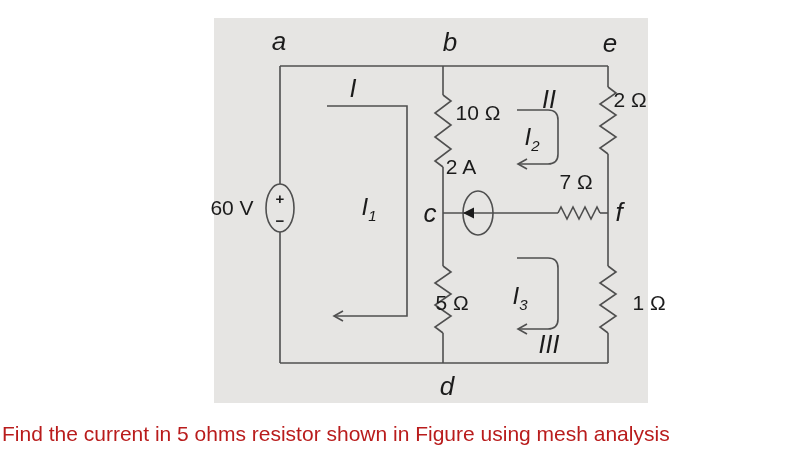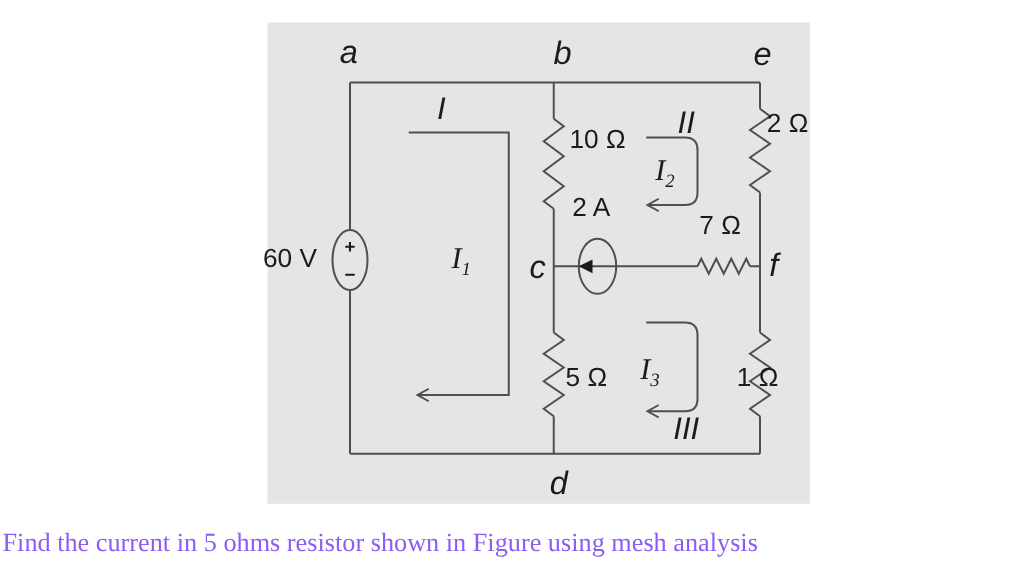--- a/index.html
+++ b/index.html
@@ -21,27 +21,27 @@
     position:absolute;
     transform:translate(-50%,-50%);
     white-space:nowrap;
     color:#1b1b1b;
     font-family:"Liberation Sans",sans-serif;
     line-height:1;
   }
   .node{font-size:26px;font-style:italic;}
   .val{font-size:21px;}
   .meshnum{font-size:25px;font-style:italic;}
-  .mcur{font-size:24px;font-style:italic;font-family:Liberation Serif, serif;}
+  .mcur{font-size:24px;font-style:italic;}
   .mcur sub{font-size:15px;font-style:italic;line-height:0;}
   .sign{font-size:15px;font-weight:bold;transform:translate(-50%,-50%);}
   .caption{
     position:absolute;left:2px;top:422px;
-    font-family:Liberation Serif, serif;
-    font-size:21px;color:#8b5cf6;
+    font-family:Liberation Sans, sans-serif;
+    font-size:21px;color:#b91c1c;
     white-space:nowrap;
   }
 </style>
 </head>
 <body>
 
 <div class="panel"></div>
 
 <svg class="schematic" viewBox="0 0 810 463">
   <g stroke="#4f4f4f" stroke-width="1.6" fill="none">
@@ -90,23 +90,23 @@
 <div class="lbl node" style="left:619px;top:212px">f</div>
 <div class="lbl node" style="left:447px;top:386px">d</div>
 
 <div class="lbl val" style="left:232px;top:207px">60 V</div>
 <div class="lbl sign" style="left:280px;top:198px">+</div>
 <div class="lbl sign" style="left:280px;top:220px">−</div>
 
 <div class="lbl val" style="left:478px;top:112px">10 Ω</div>
 <div class="lbl val" style="left:630px;top:99px">2 Ω</div>
 <div class="lbl val" style="left:576px;top:181px">7 Ω</div>
-<div class="lbl val" style="left:469px;top:302px">5 Ω</div>
-<div class="lbl val" style="left:606px;top:302px">1 Ω</div>
-<div class="lbl val" style="left:473px;top:166px">2 A</div>
+<div class="lbl val" style="left:452px;top:302px">5 Ω</div>
+<div class="lbl val" style="left:649px;top:302px">1 Ω</div>
+<div class="lbl val" style="left:461px;top:166px">2 A</div>
 
 <div class="lbl meshnum" style="left:353px;top:88px">I</div>
 <div class="lbl meshnum" style="left:549px;top:99px">II</div>
 <div class="lbl meshnum" style="left:549px;top:344px">III</div>
 
 <div class="lbl mcur" style="left:369px;top:207px"><span>I</span><sub>1</sub></div>
 <div class="lbl mcur" style="left:532px;top:137px"><span>I</span><sub>2</sub></div>
 <div class="lbl mcur" style="left:520px;top:296px"><span>I</span><sub>3</sub></div>
 
 <div class="caption">Find the current in 5 ohms resistor shown in Figure using mesh analysis</div>

